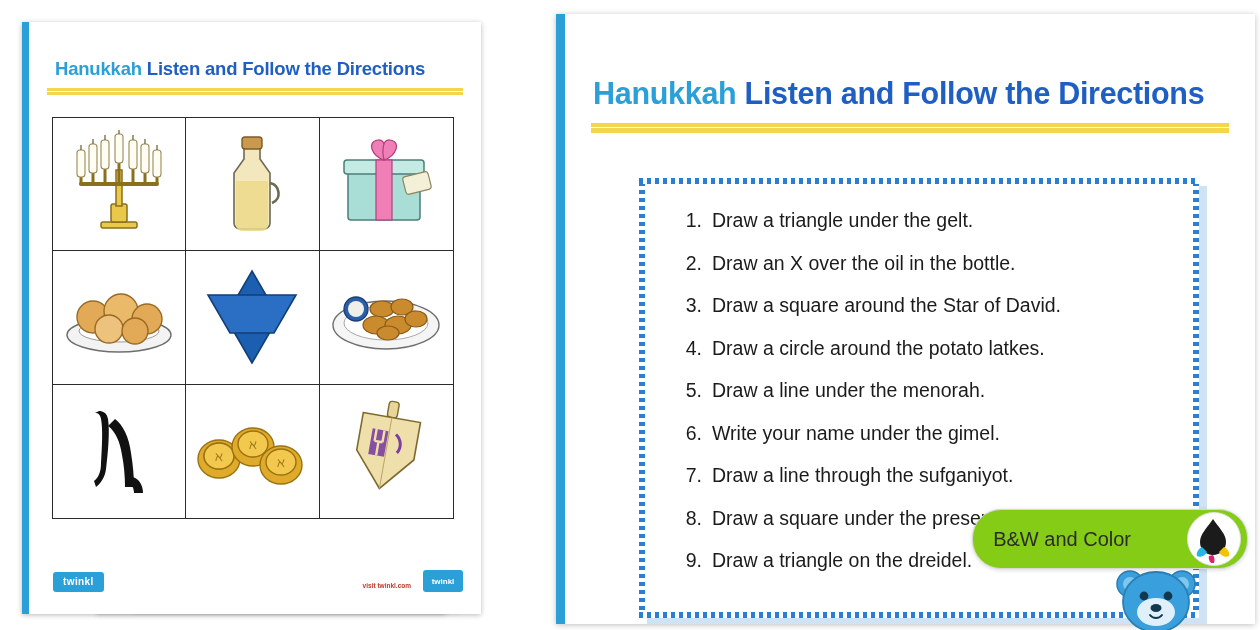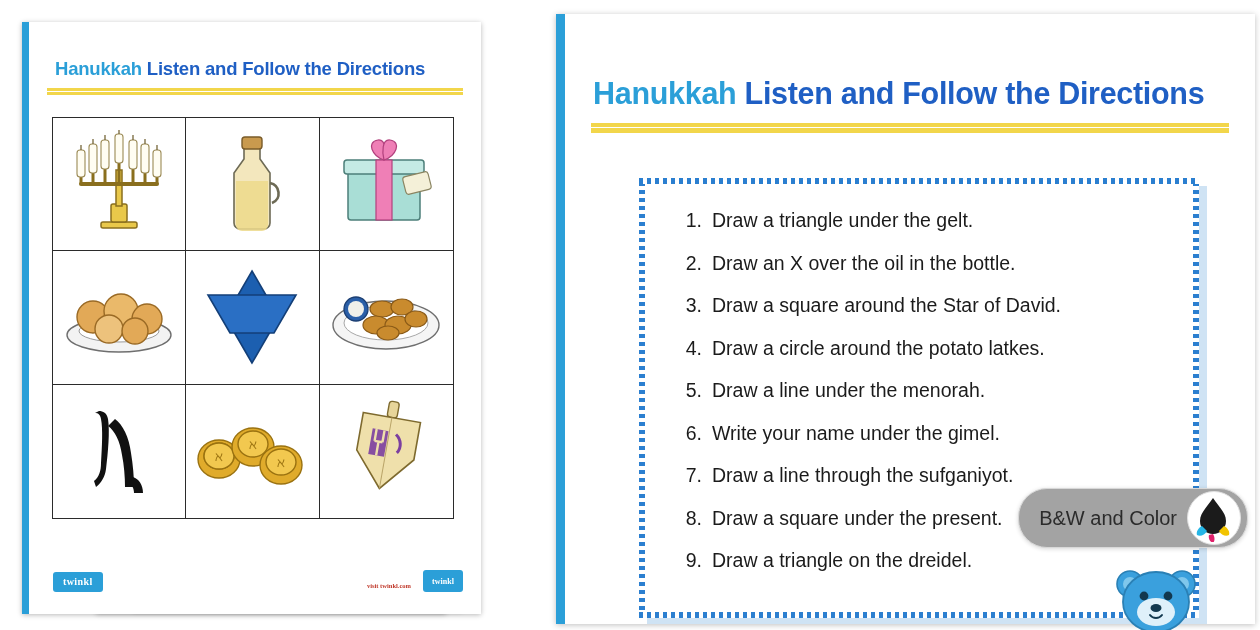--- a/index.html
+++ b/index.html
@@ -96,21 +96,20 @@
   }
   .cell:nth-child(3n) { border-right: none; }
   .cell:nth-child(n+7) { border-bottom: none; }
 
   .footer-row {
     position: absolute;
     left: 24px;
     right: 18px;
     bottom: 22px;
     height: 26px;
-    font-family: Liberation Serif, serif;
   }
   .twinkl-logo {
     position: absolute;
     left: 0;
     bottom: 0;
     background: #2b9fd8;
     color: #fff;
     font-size: 10px;
     font-weight: bold;
     padding: 4px 10px 5px 10px;
@@ -240,30 +239,31 @@
   .dir-num {
     width: 24px;
     text-align: right;
     flex: none;
   }
 
   
   .bw-badge {
     position: absolute;
     right: 12px;
-    bottom: 82px;
+    bottom: 61px;
     height: 58px;
-    background: #a3a3a3;
+    background: #84cc16;
     border: 1.5px solid #d8d8d8;
     border-radius: 29px;
     display: flex;
     align-items: center;
     padding: 0 6px 0 20px;
     box-shadow: 0 1px 4px rgba(0,0,0,0.16);
     z-index: 40;
+    gap: 46px;
   }
   .bw-badge-label {
     font-size: 20px;
     color: #2b2b2b;
     white-space: nowrap;
     margin-right: 10px;
   }
   .ink-circle {
     width: 52px;
     height: 52px;

